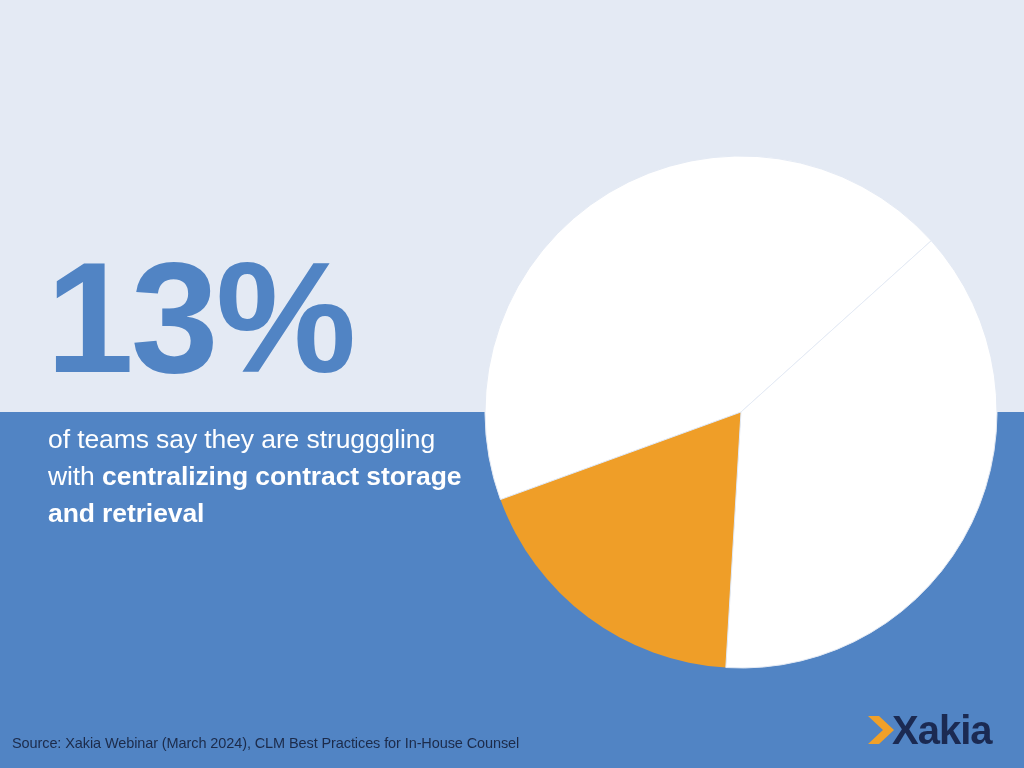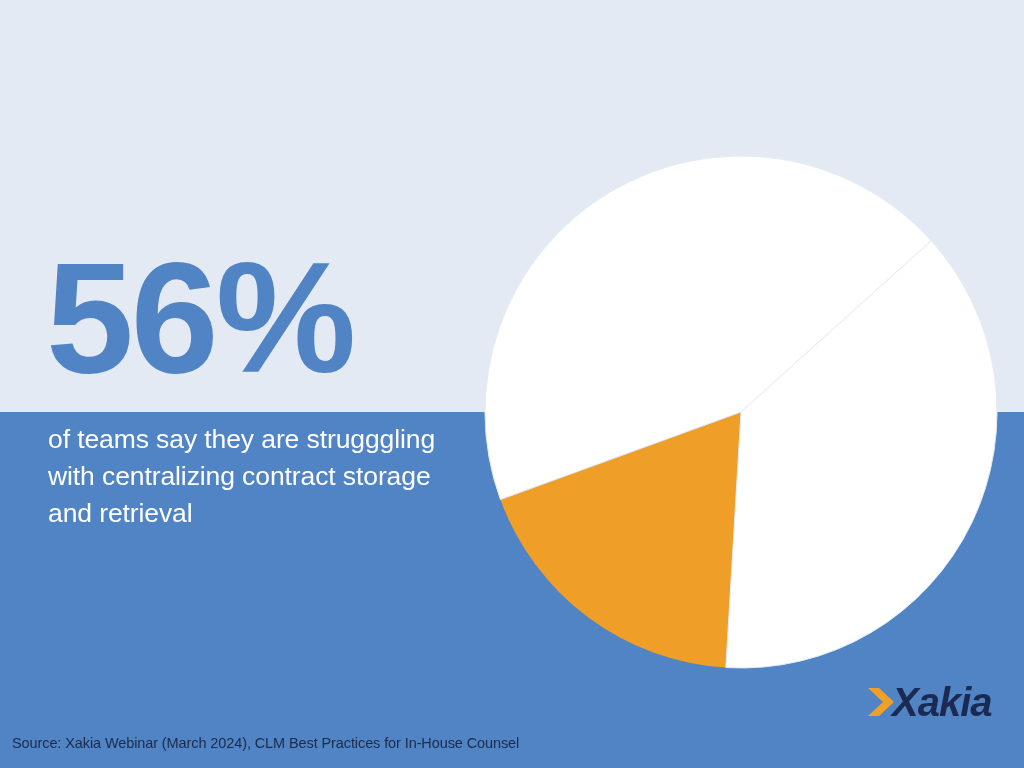--- a/index.html
+++ b/index.html
@@ -57,21 +57,21 @@
     left: 48px;
     top: 421px;
     width: 430px;
     color: #FFFFFF;
     font-size: 26.5px;
     line-height: 37px;
     font-weight: normal;
     letter-spacing: -0.1px;
   }
   .caption b {
-    font-weight: normal;
+    font-weight: bold;
   }
 
   
   .chart-wrap {
     position: absolute;
     left: 485px;
     top: 156px;
     width: 512px;
     height: 512px;
   }
@@ -89,38 +89,37 @@
     top: 735px;
     font-size: 14.5px;
     color: #1C2B4A;
     white-space: nowrap;
     letter-spacing: -0.1px;
   }
 
   .logo {
     position: absolute;
     left: 866px;
-    top: 681px;
+    top: 709px;
     width: 146px;
     height: 42px;
     display: flex;
     align-items: center;
-    font-style: italic;
   }
   .logo svg { display: block; }
 </style>
 </head>
 <body>
 
 <div id="canvas">
 
   <div class="band-top" style="background: rgb(228, 234, 244);"></div>
   <div class="band-bottom" style="background: rgb(81, 132, 196);"></div>
 
-  <div class="stat-number" style="color: rgb(81, 132, 196);">56%</div>
+  <div class="stat-number" style="color: rgb(81, 132, 196);">13%</div>
 
   <div class="caption" style="color: rgb(255, 255, 255);">
     <span>of teams say they are strugggling with </span><b>centralizing contract storage and retrieval</b>
   </div>
 
   <div class="chart-wrap">
     <svg id="pie-svg" viewBox="0 0 512 512">
         <path d="M 256 256 L 240.82 511.55 A 256 256 0 0 1 15.44 343.56 Z" fill="#EF9E28" stroke="#EF9E28" stroke-width="0"></path>
         <path d="M 256 256 L 15.44 343.56 A 256 256 0 0 1 446.25 84.70 Z" fill="#FFFFFF" stroke="#E4EAF4" stroke-width="1"></path>
         <path d="M 256 256 L 446.25 84.70 A 256 256 0 0 1 240.82 511.55 Z" fill="#FFFFFF" stroke="#E4EAF4" stroke-width="1"></path>

